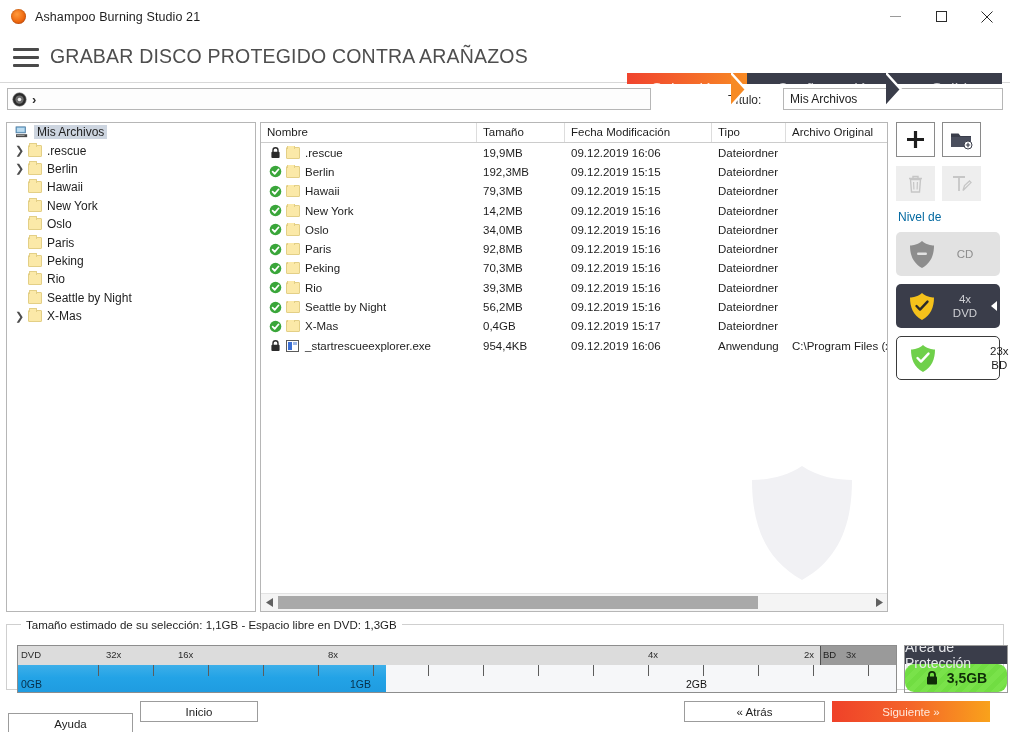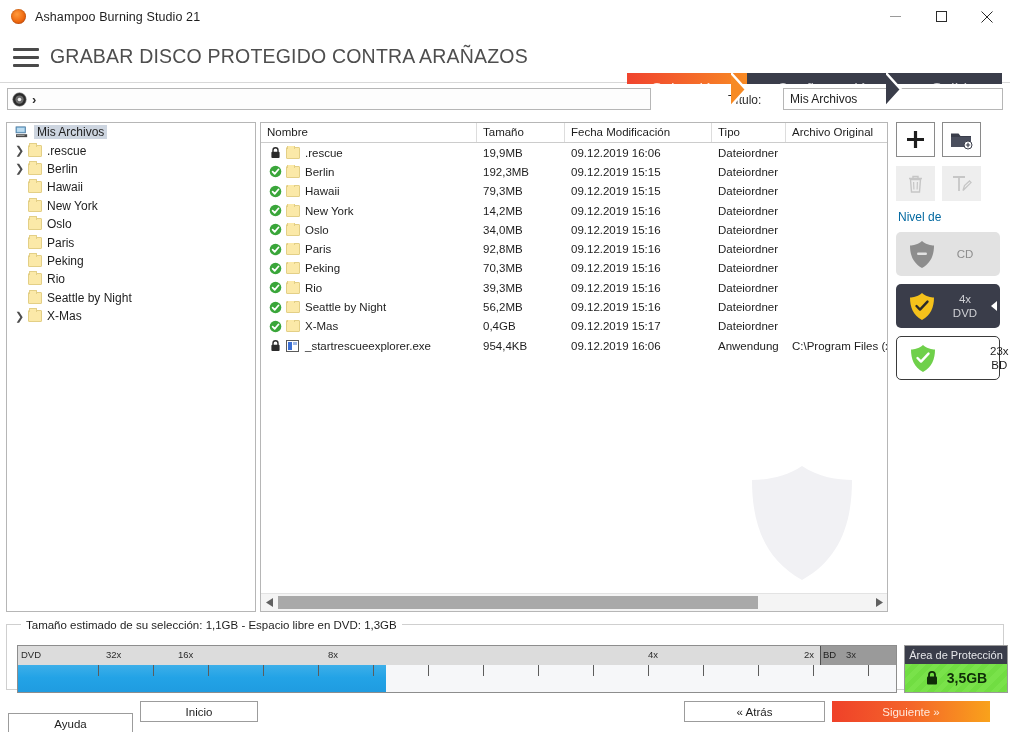--- a/index.html
+++ b/index.html
@@ -204,26 +204,26 @@
   .tick { position:absolute; top:0; width:1px; height:11px; background:#5c5c5c; }
   .sizelabels { position:absolute; left:0; top:32px; width:878px; height:15px; }
   .sizelabels span { position:absolute; font-size:10.5px; color:#111; }
   .sizelabels span.on { color:#07304a; }
 
   .protbox {
     position:absolute; left:897px; top:20px; width:104px; height:48px;
     border:1px solid #9a9a9a; overflow:hidden;
   }
   .prot-head {
-    height:18px; background:#3a3d4a; color:#e6e7ea; font-size:11px;
+    height:18px; background:#3a3d4a; color:#e6e7ea; font-size:14px;
     display:flex; align-items:center; justify-content:center;
   }
   .prot-body {
     height:28px; background:repeating-linear-gradient(135deg,#79e24a 0 5px,#71dd42 5px 10px);
-    display:flex; align-items:center; justify-content:center; gap:8px;
+    display:flex; align-items:center; justify-content:center; gap:8px;border-radius:9px;
   }
   .prot-body .val { font-size:14px; font-weight:700; color:#0f2d08; }
 
   
   .footer { position:absolute; left:0; top:697px; width:1010px; height:35px; background:#fff; }
   .btn {
     position:absolute; height:21px; border:1px solid #9c9c9c; background:#fff;
     font-size:11.5px; color:#1d1d1d; display:flex; align-items:center; justify-content:center;
     font-family:"Liberation Sans", sans-serif;
   }
@@ -673,20 +673,25 @@
             <div class="tick" style="left:465px"></div>
           <div class="tick" style="left:520px"></div>
             <div class="tick" style="left:575px"></div>
           <div class="tick" style="left:630px"></div>
             <div class="tick" style="left:685px"></div>
           <div class="tick" style="left:740px"></div>
             <div class="tick" style="left:795px"></div>
           <div class="tick" style="left:850px"></div>
         </div>
 
+        <div class="sizelabels">
+          <span class="on" style="left:3px">0GB</span>
+          <span class="on" style="left:332px">1GB</span>
+          <span style="left:668px">2GB</span>
+        </div>
       </div>
 
       <div class="protbox">
         <div class="prot-head">Área de Protección</div>
         <div class="prot-body">
           <svg width="14" height="16" viewBox="0 0 14 16">
             <path d="M4 7V4.8a3 3 0 016 0V7" fill="none" stroke="#0f2d08" stroke-width="1.8"></path>
             <rect x="2" y="6.6" width="10" height="8" rx="1" fill="#0f2d08"></rect>
           </svg>
           <span class="val">3,5GB</span>

